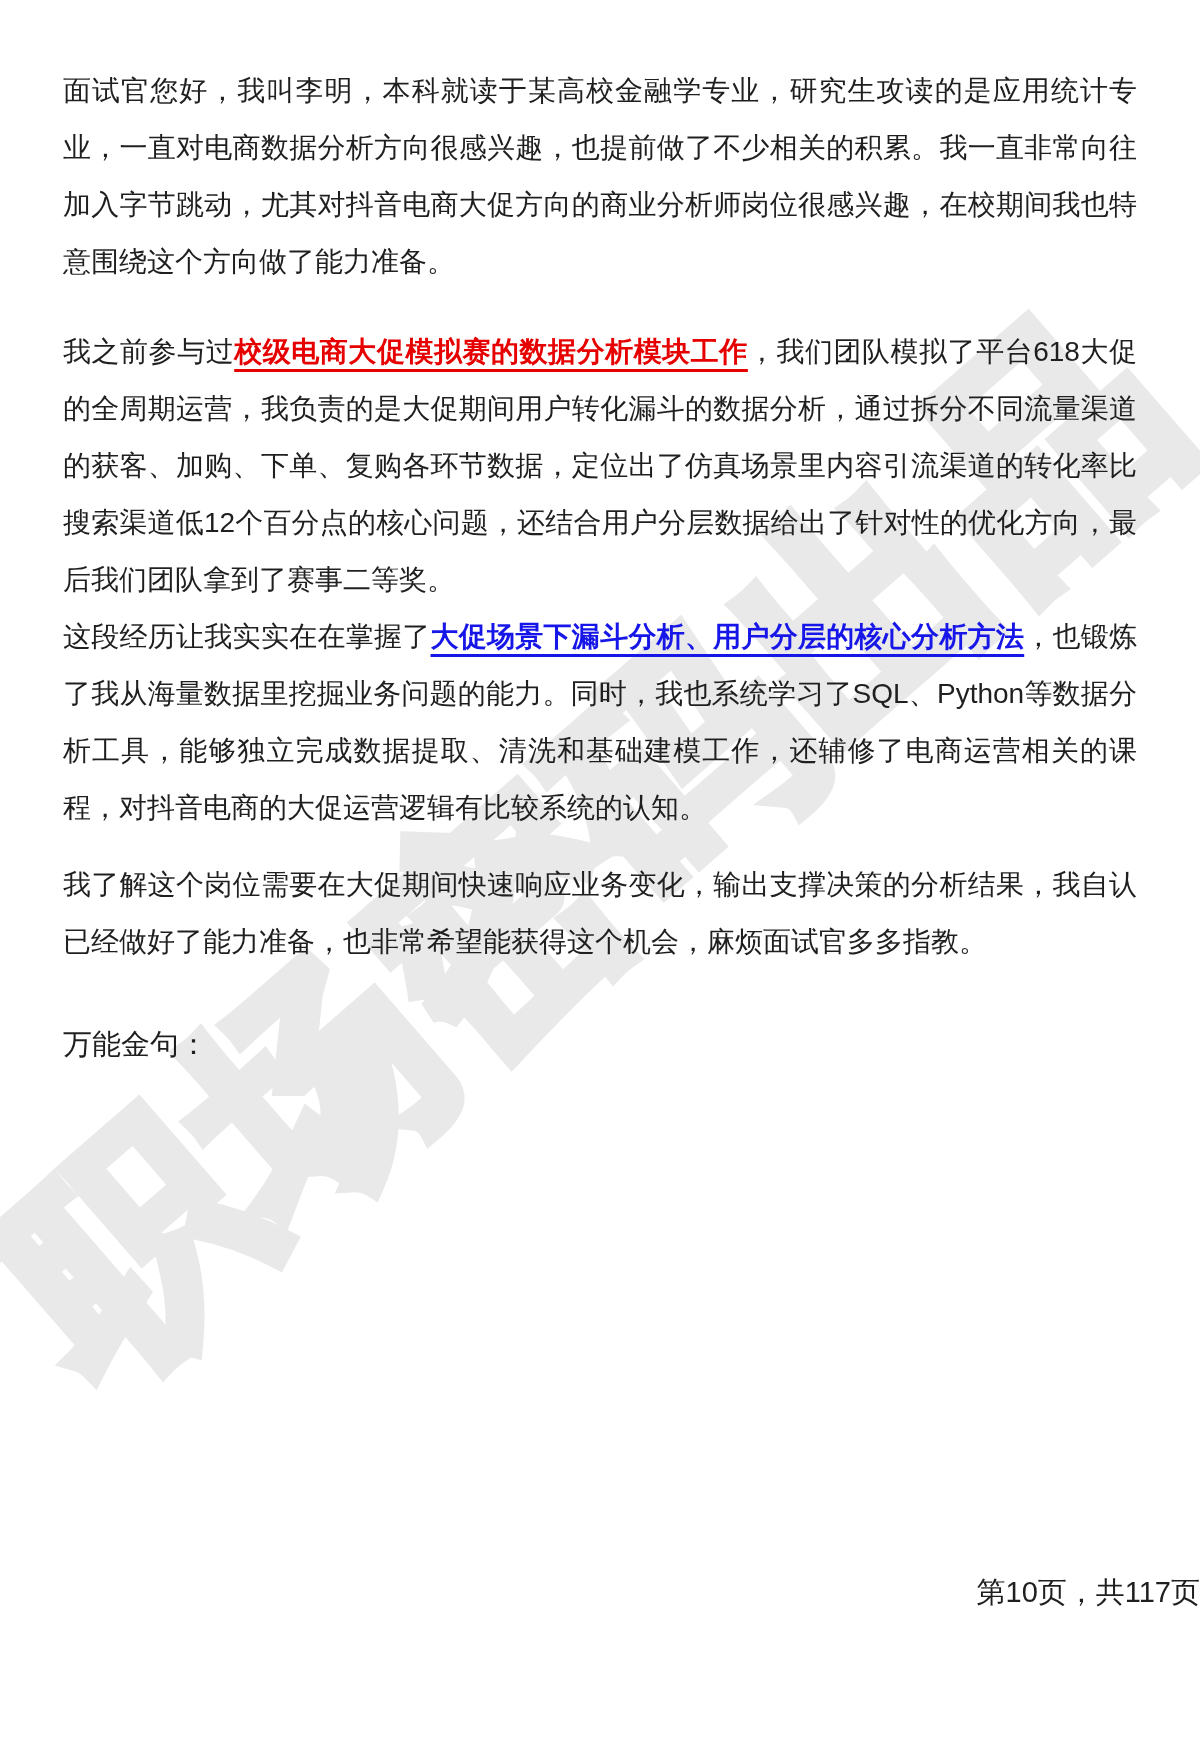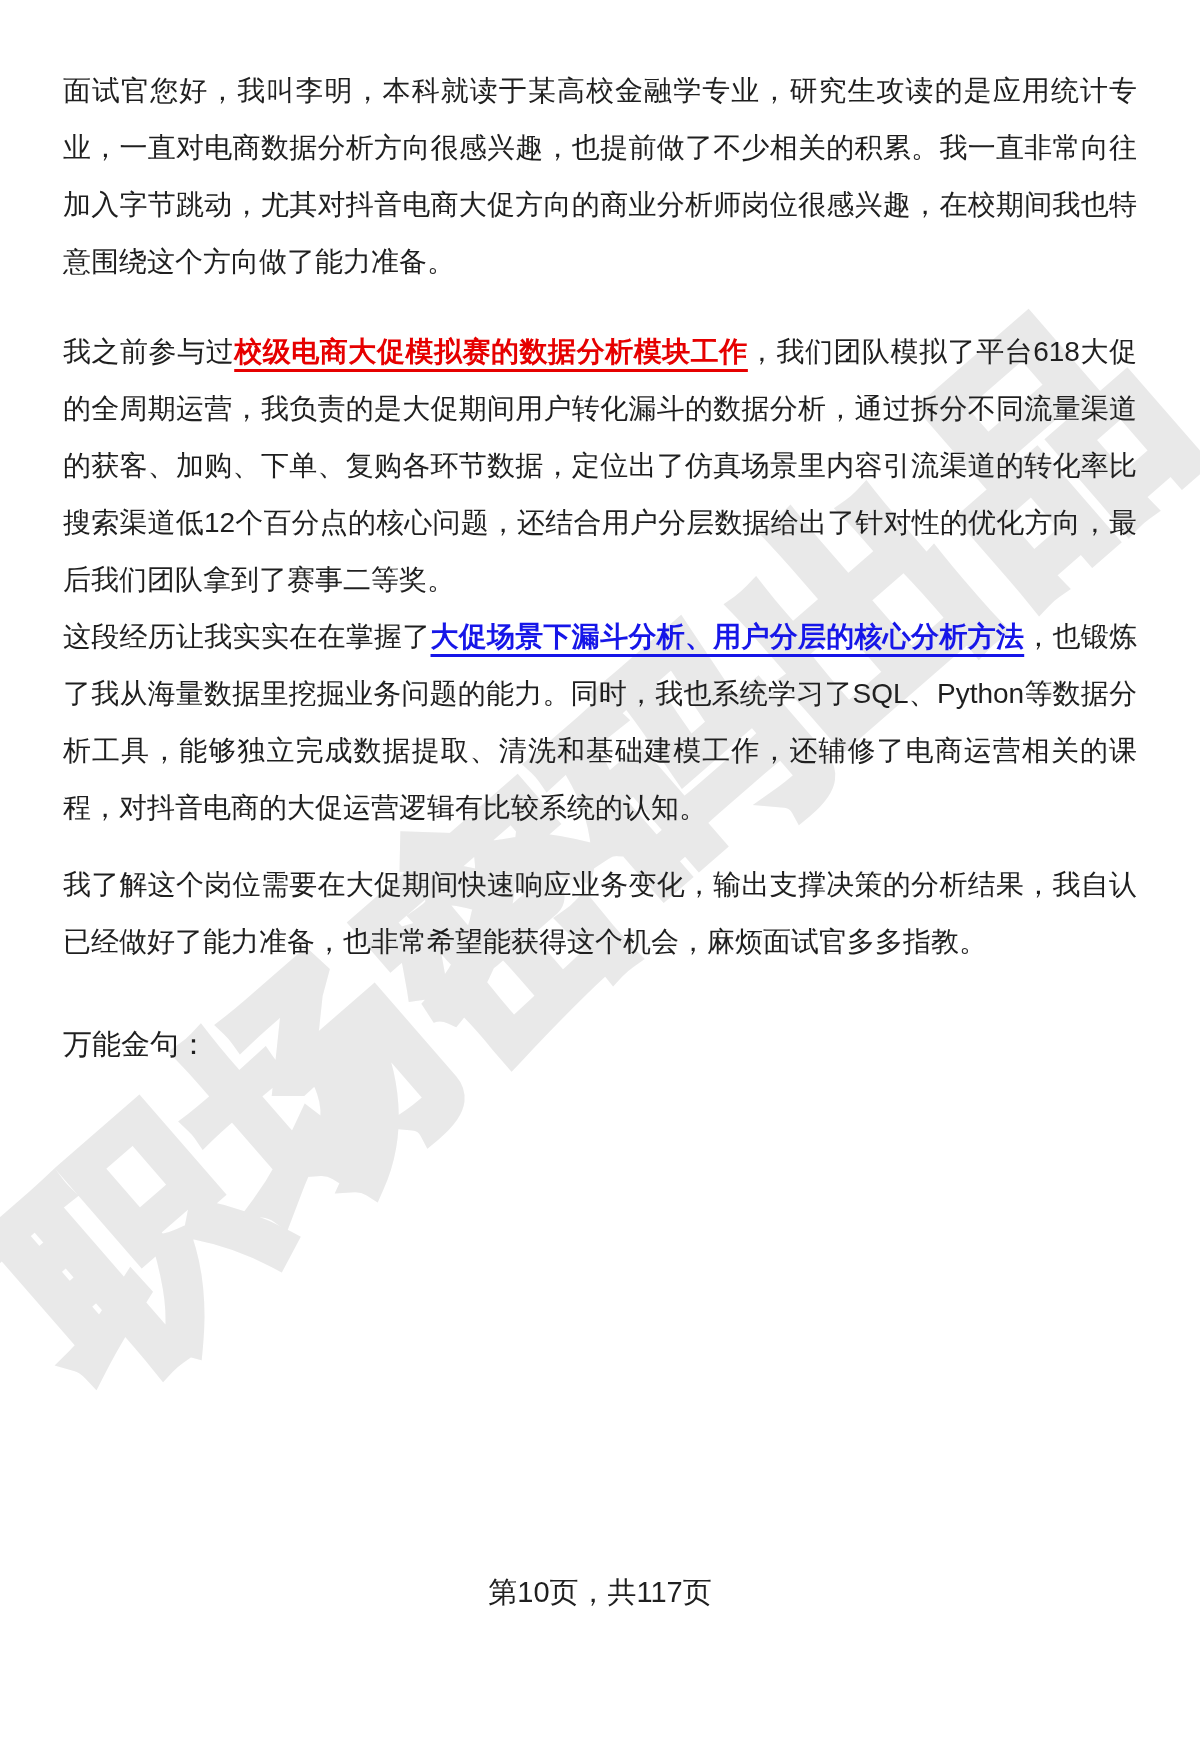--- a/index.html
+++ b/index.html
@@ -73,21 +73,21 @@
     text-justify: inter-ideograph;
     padding-left: 6px;
     margin: 0;
   }
   .section-title-last { margin-bottom: 0; }
   .footer {
     position: absolute;
     left: 0;
     right: 0;
     top: 1572px;
-    text-align: center;
+    text-align: right;
     font-size: 29px;
     line-height: 40px;
     color: #1f1f1f;
     z-index: 1;
   }
 </style>
 </head>
 <body>
 
 <div class="page">

